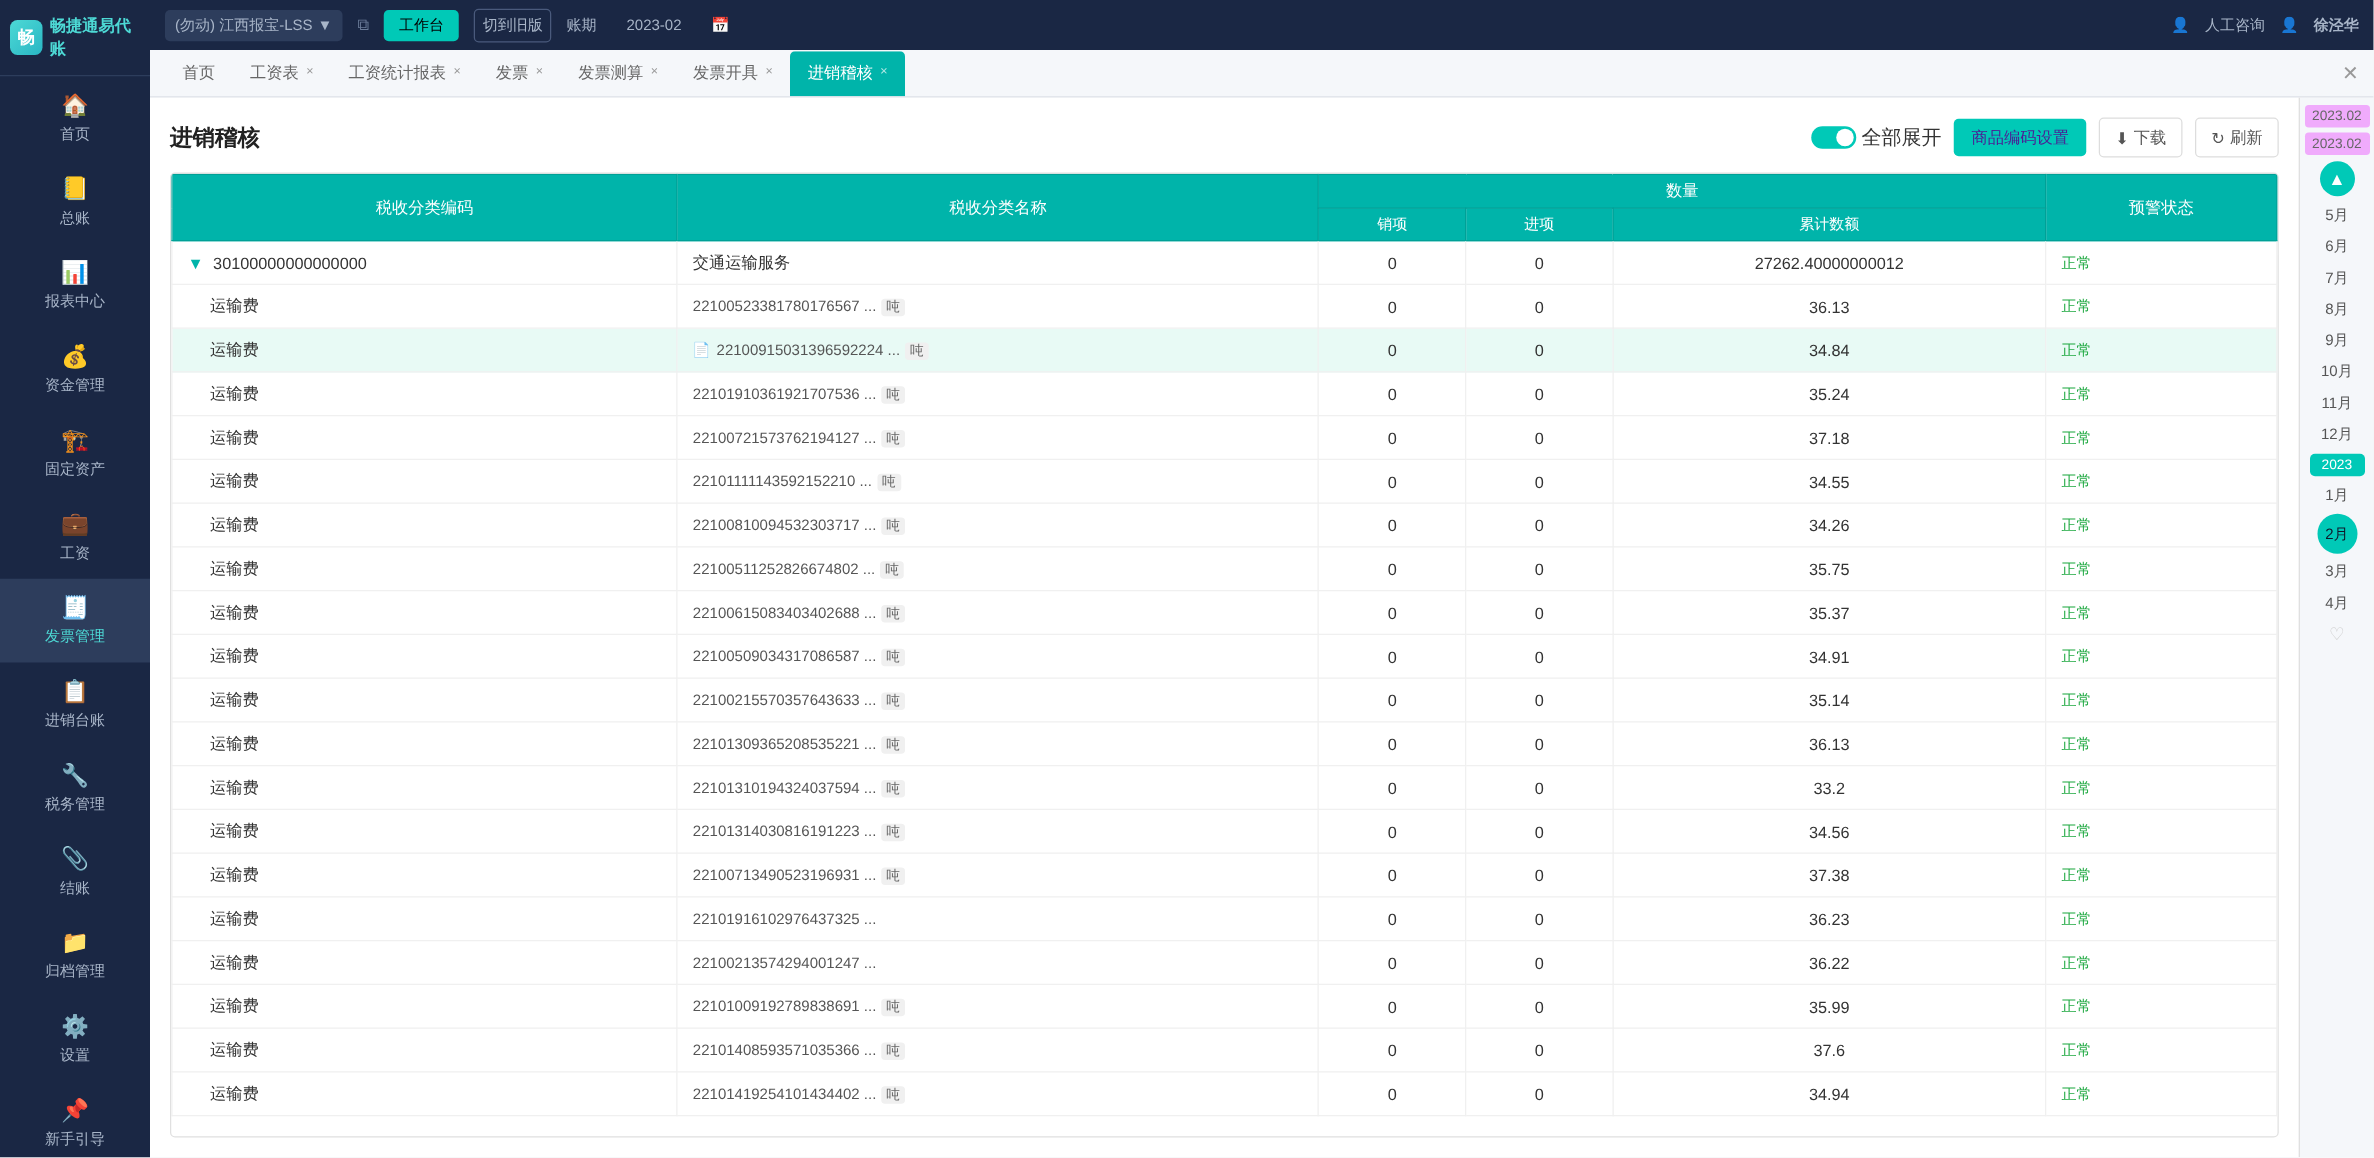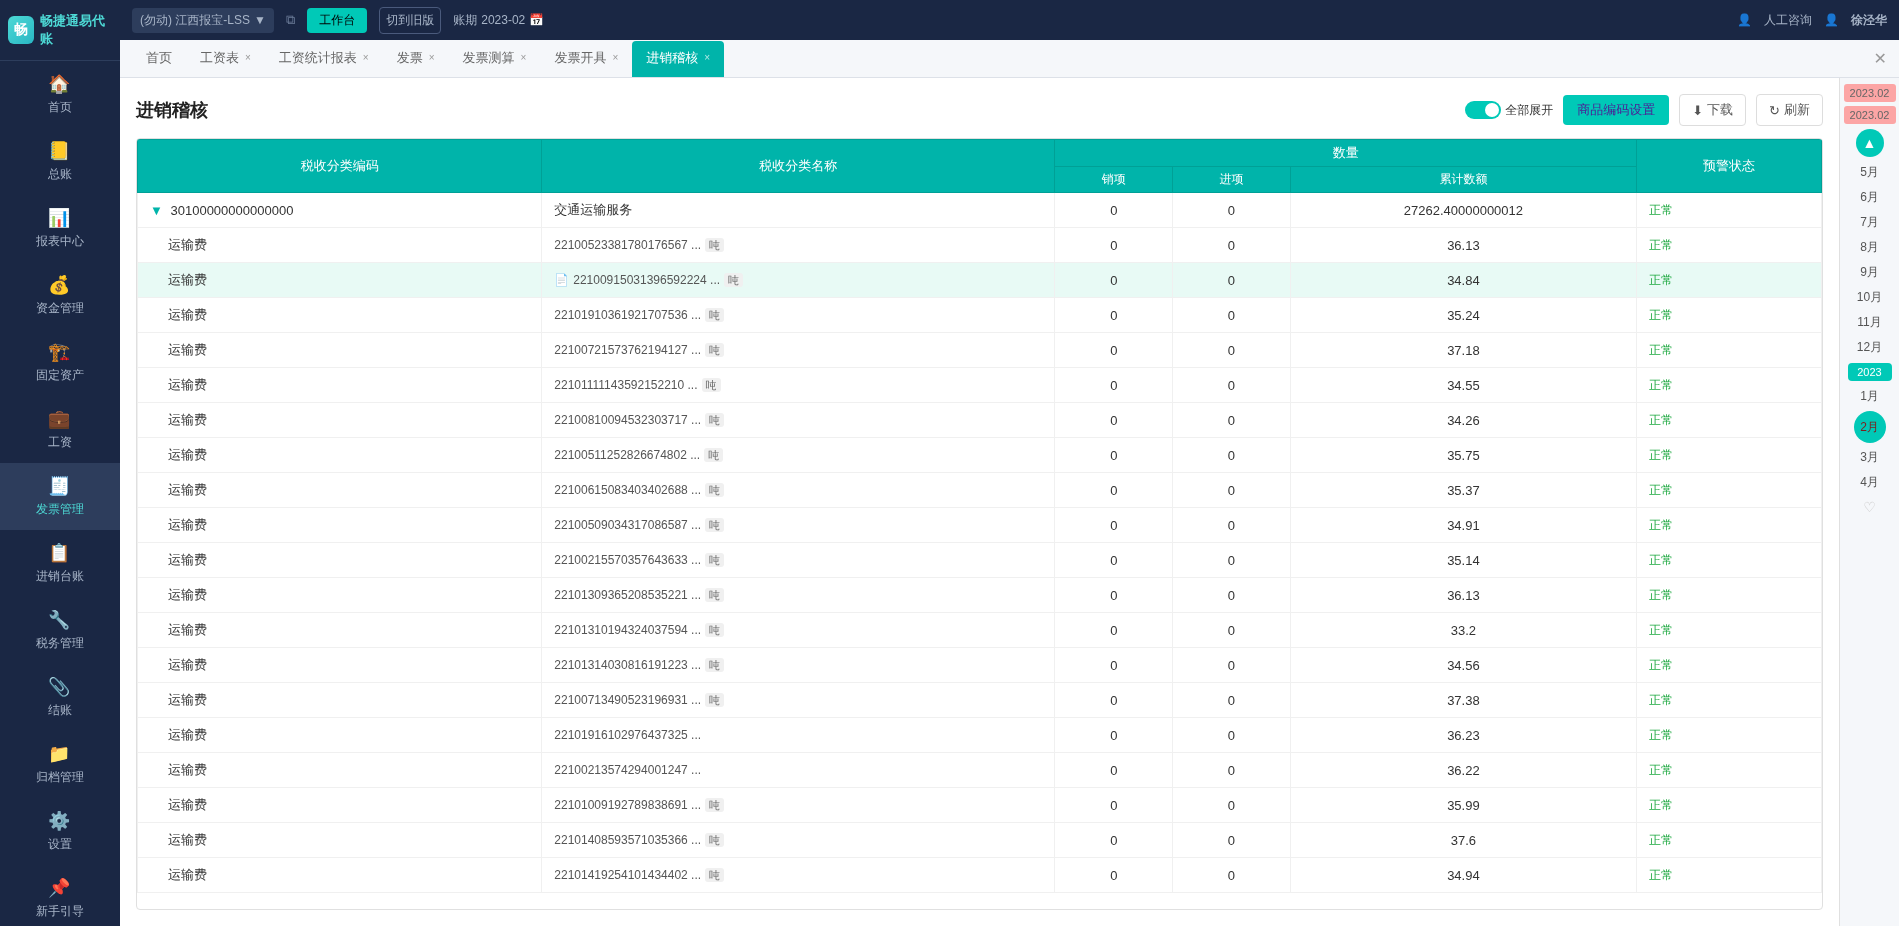--- a/index.html
+++ b/index.html
@@ -87,21 +87,21 @@
       color: #a8b5c8;
       border: 1px solid #4a5a7c;
       padding: 4px 6px;
       border-radius: 4px;
       font-size: 12px;
       cursor: pointer;
     }
     .period-info {
       color: #a8b5c8;
       font-size: 12px;
-      display: flex; align-items: center; gap: 0;
+      display: flex; align-items: center; gap: 20px;
     }
     .top-bar-right {
       margin-left: auto;
       display: flex; align-items: center; gap: 12px;
       color: #a8b5c8; font-size: 12px;
     }
 
     
     .tabs-bar {
       background: #f5f7fa;
@@ -161,21 +161,21 @@
     .page-title {
       font-size: 18px;
       font-weight: bold;
       color: #222;
     }
     .header-actions {
       display: flex; align-items: center; gap: 10px;
     }
     .toggle-switch {
       display: flex; align-items: center; gap: 4px;
-      font-size: 12px; color: #333;
+      font-size: 16px; color: #333;
     }
     .toggle-track {
       width: 36px; height: 18px;
       background: #00c9b7;
       border-radius: 9px;
       position: relative; cursor: pointer;
     }
     .toggle-thumb {
       position: absolute; right: 2px; top: 2px;
       width: 14px; height: 14px;
@@ -255,35 +255,35 @@
       display: flex;
       flex-direction: column;
       align-items: center;
       padding: 4px 0;
       overflow-y: auto;
       font-size: 12px;
     }
     .cal-year {
       font-size: 11px; color: #666;
       padding: 3px 4px;
-      background: #fca5a5;
+      background: #f0abfc;
       border-radius: 3px;
       margin: 2px 0;
       width: 52px; text-align: center;
     }
     .cal-month {
       padding: 4px 6px;
       cursor: pointer;
       color: #555;
       width: 52px; text-align: center;
       border-radius: 3px;
     }
     .cal-month.highlight {
       background: #00c9b7;
-      color: #7f1d1d;
+      color: #0f172a;
       border-radius: 50%;
       width: 32px; height: 32px;
       display: flex; align-items: center; justify-content: center;
       margin: 2px auto;
     }
     .cal-nav-btn {
       width: 28px; height: 28px;
       background: #00c9b7; border-radius: 50%;
       display: flex; align-items: center; justify-content: center;
       color: white; font-size: 14px; cursor: pointer;

